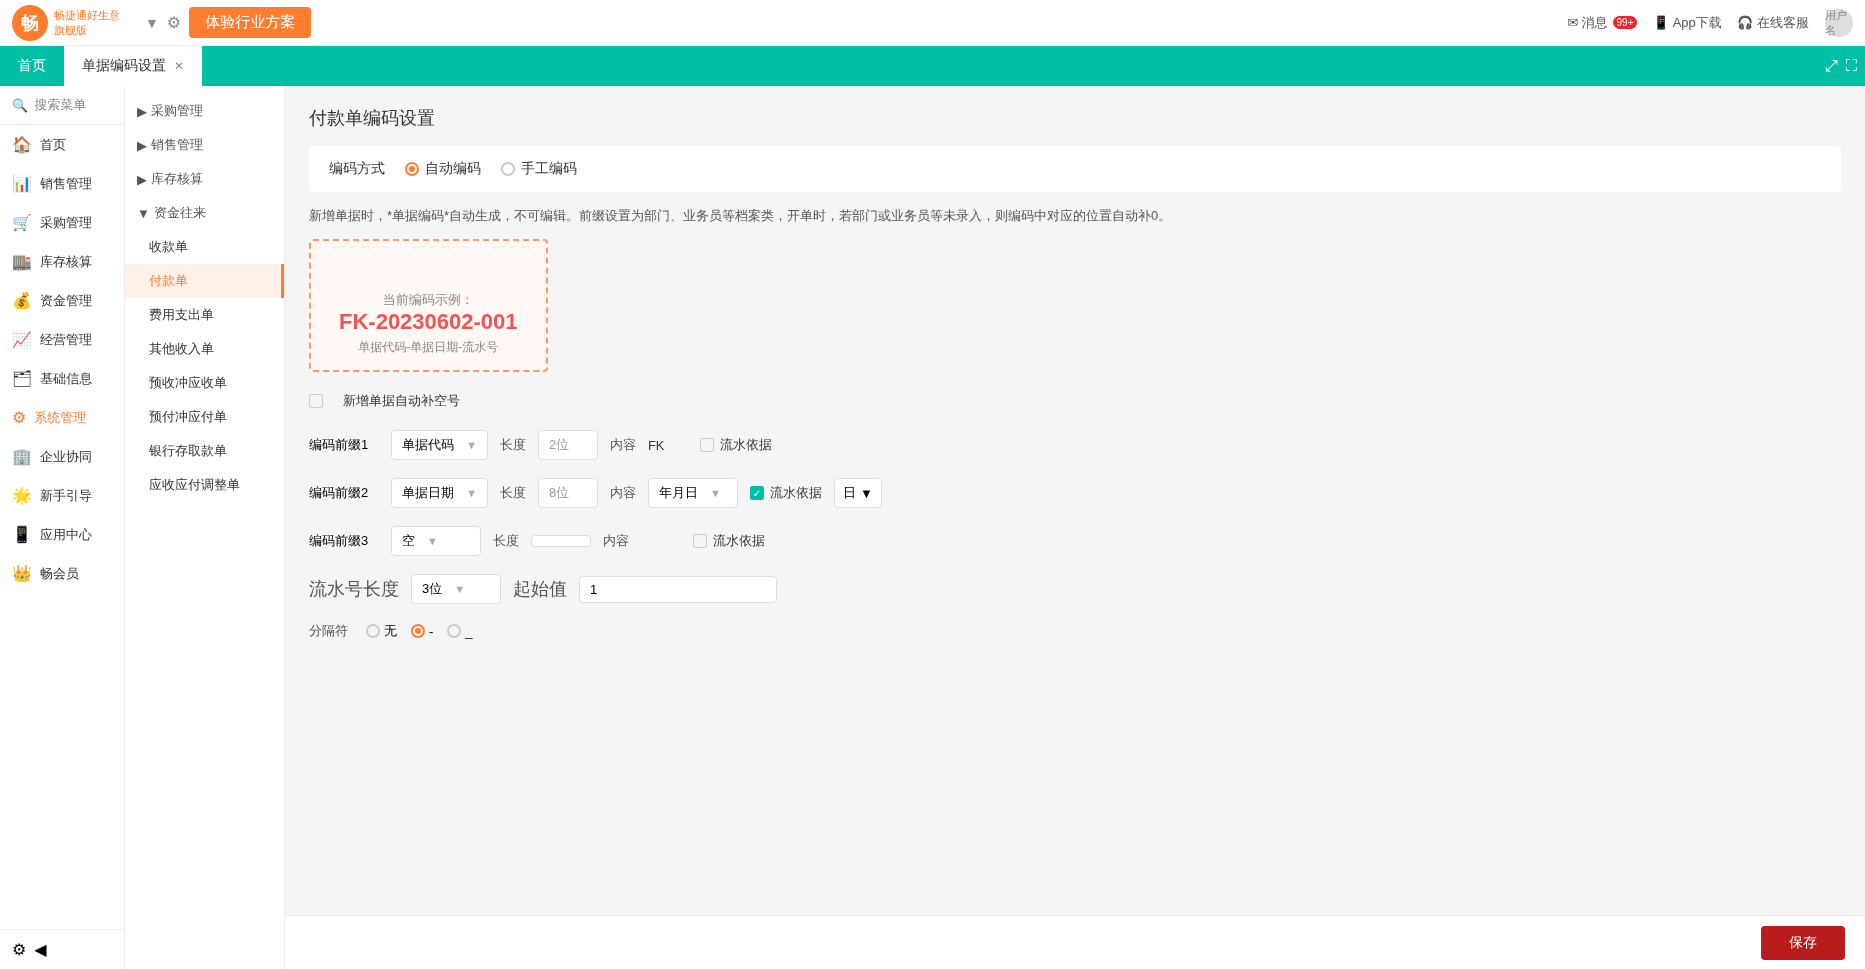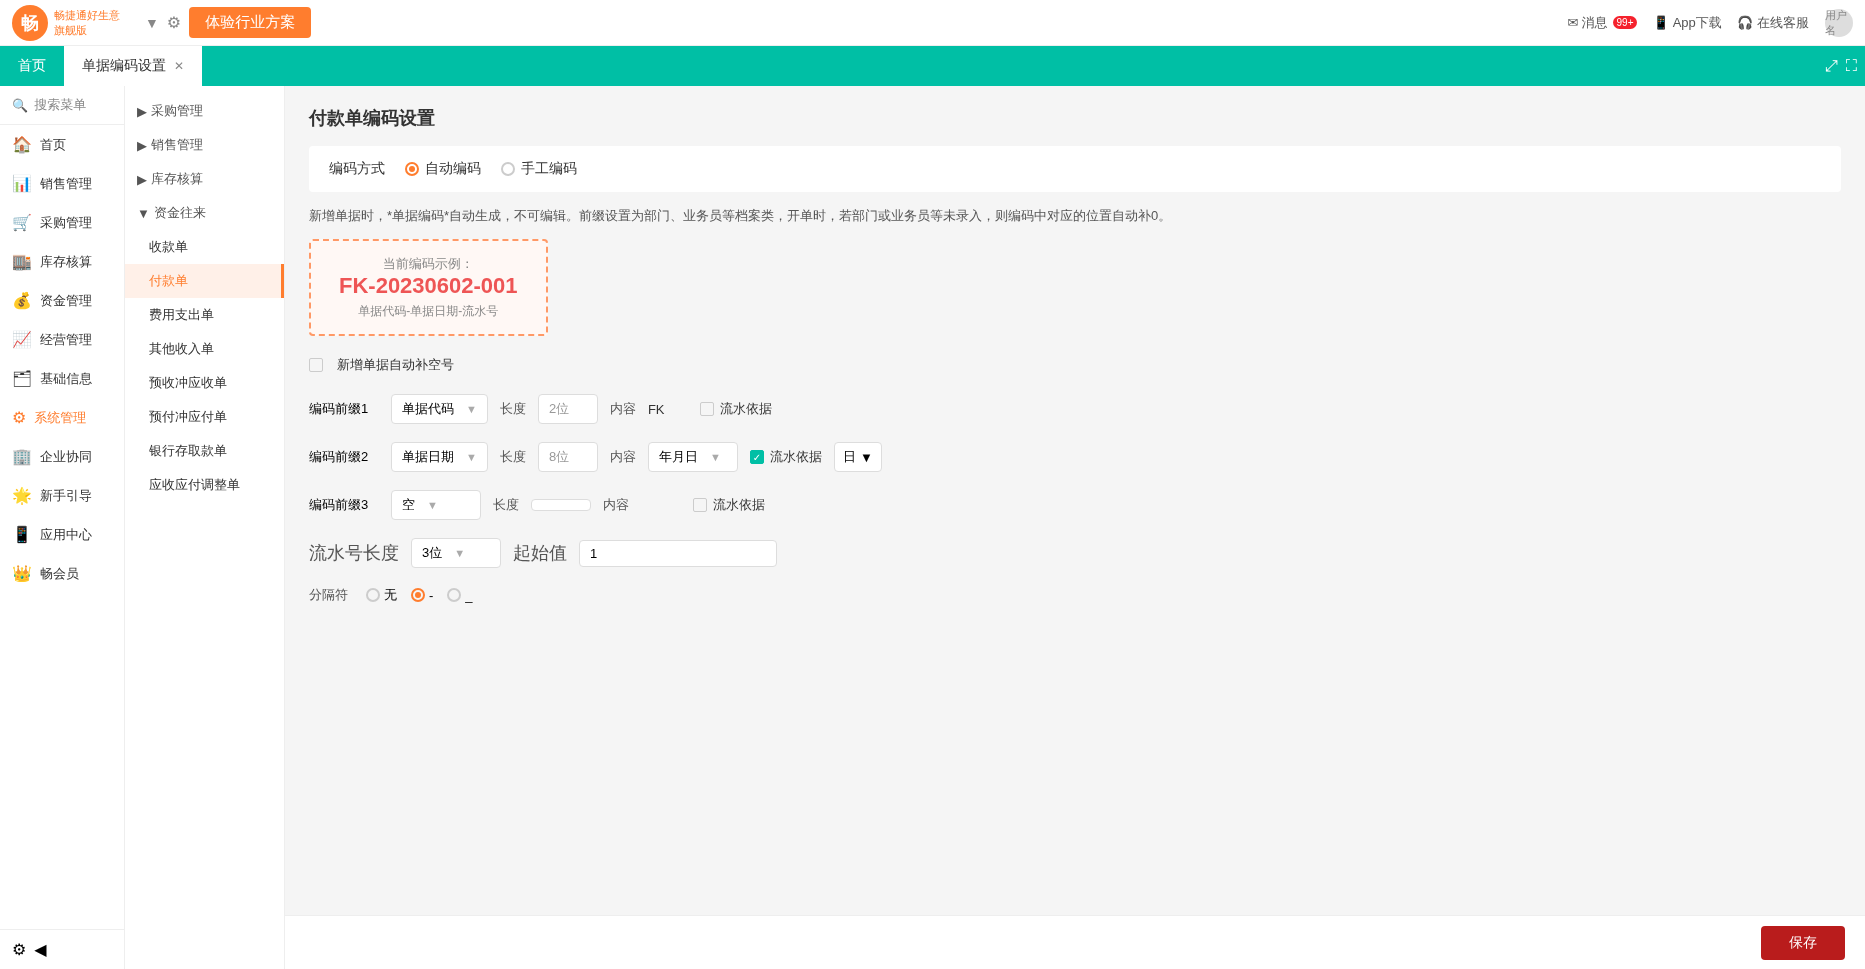--- a/index.html
+++ b/index.html
@@ -133,21 +133,21 @@
     .sub-nav-item.active { background: #fff0e8; color: #ff7d2e; border-right: 3px solid #ff7d2e; }
 
     
     .main-content {
       flex: 1;
       overflow-y: auto;
       padding: 20px 24px;
       background: #f5f5f5;
     }
     .page-title {
-      font-size: 18px; font-weight: bold; color: #333; margin-bottom: 16px;
+      font-size: 18px; font-weight: normal; color: #333; margin-bottom: 16px;
     }
 
     
     .section-card {
       background: white; border-radius: 4px; padding: 14px 20px; margin-bottom: 12px;
     }
     .encode-method-row { display: flex; align-items: center; gap: 20px; font-size: 14px; color: #333; }
     .radio-label { display: flex; align-items: center; gap: 6px; cursor: pointer; }
     .radio-dot { width: 14px; height: 14px; border-radius: 50%; border: 2px solid #ccc; display: flex; align-items: center; justify-content: center; }
     .radio-dot.checked { border-color: #ff7d2e; }
@@ -165,21 +165,21 @@
       border-radius: 4px;
       background: #fff8f5;
       padding: 14px 28px;
       text-align: center;
       margin-bottom: 20px;
     }
     .code-preview-value { font-size: 22px; font-weight: bold; color: #e55; }
     .code-preview-desc { font-size: 12px; color: #888; margin-top: 4px; }
 
     
-    .checkbox-label { display: flex; align-items: center; gap: 14px; font-size: 13px; color: #333; cursor: pointer; margin-bottom: 20px; }
+    .checkbox-label { display: flex; align-items: center; gap: 20px; font-size: 13px; color: #333; cursor: pointer; margin-bottom: 20px; }
     .checkbox-box { width: 14px; height: 14px; border: 1px solid #ccc; border-radius: 2px; display: flex; align-items: center; justify-content: center; }
     .checkbox-box.checked { background: #00bfa5; border-color: #00bfa5; color: white; font-size: 10px; }
 
     
     .form-row {
       display: flex; align-items: center; gap: 12px; margin-bottom: 18px; flex-wrap: wrap;
     }
     .form-label { font-size: 13px; color: #000000; width: 70px; }
     .select-box {
       display: flex; align-items: center; gap: 12px;
@@ -376,21 +376,21 @@
               <span>手工编码</span>
             </label>
           </div>
         </div>
 
         
         <div class="info-text">新增单据时，*单据编码*自动生成，不可编辑。前缀设置为部门、业务员等档案类，开单时，若部门或业务员等未录入，则编码中对应的位置自动补0。</div>
 
         
         <div class="code-preview">
-          <div style="font-size:13px;color:#888;">当前编码示例：</div>
+          <div style="font-size:13px;color:#888;margin-top:36px;">当前编码示例：</div>
           <div class="code-preview-value">FK-20230602-001</div>
           <div class="code-preview-desc">单据代码-单据日期-流水号</div>
         </div>
 
         
         <div class="checkbox-label">
           <div class="checkbox-box"></div>
           <span>新增单据自动补空号</span>
         </div>
 

